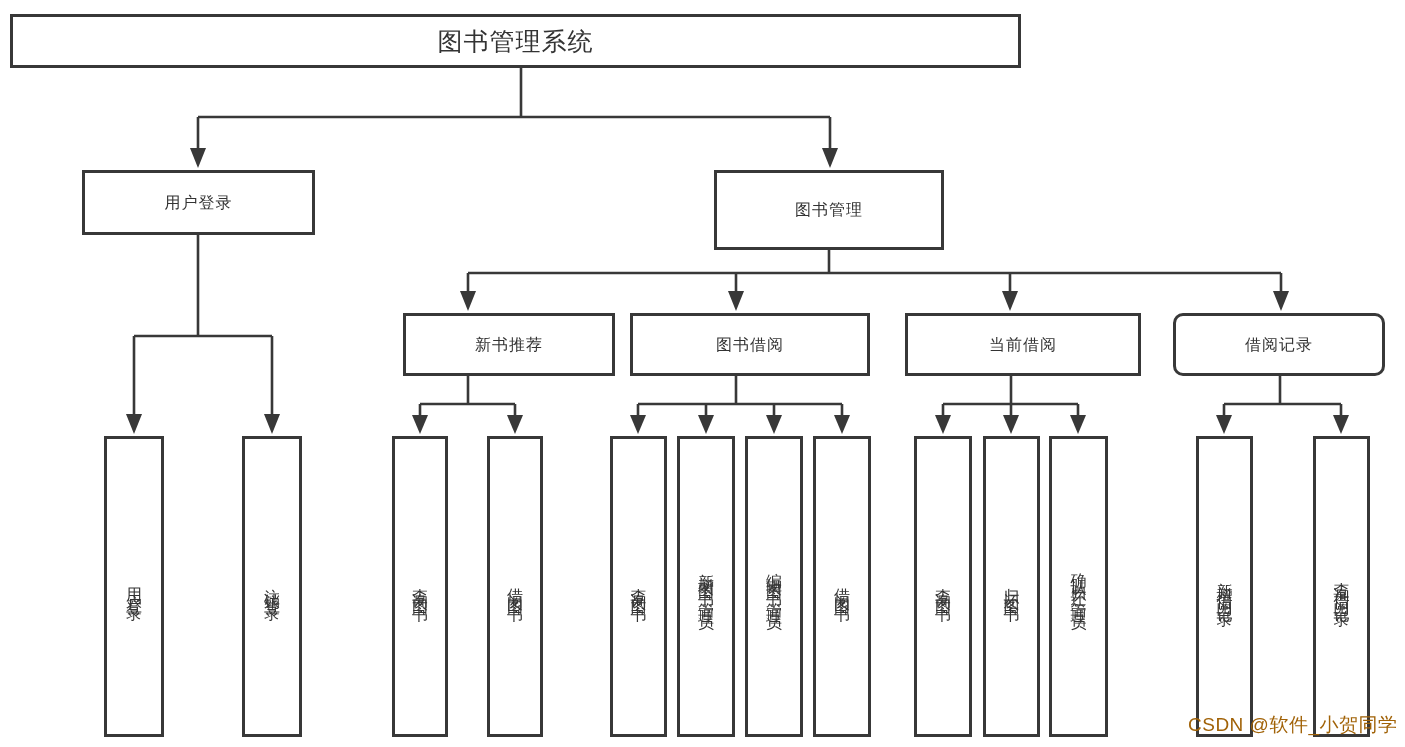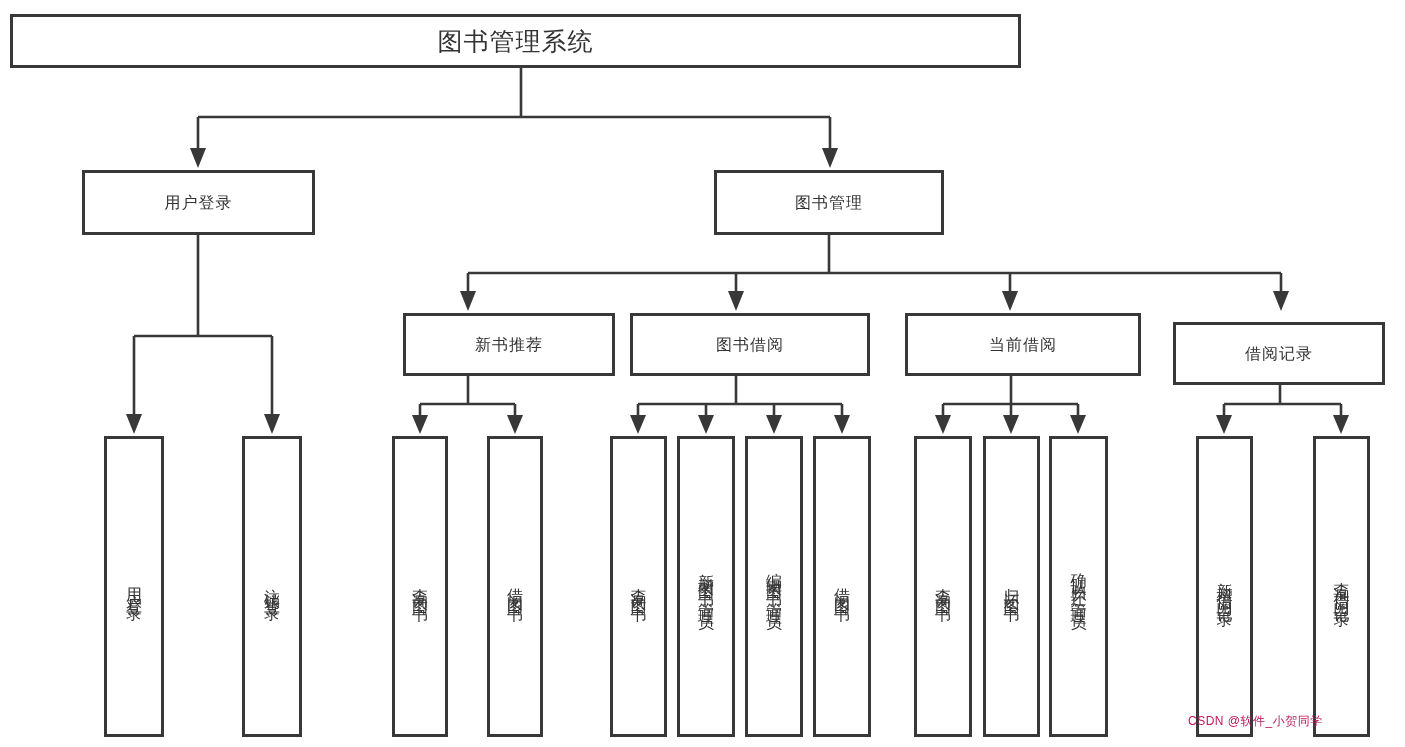--- a/index.html
+++ b/index.html
@@ -57,23 +57,23 @@
   .node.leaf .lbl {
     writing-mode: vertical-rl;
     text-orientation: mixed;
     letter-spacing: 6px;
     white-space: normal;
   }
   .watermark {
     position: absolute;
     left: 1188px;
     top: 714px;
-    font-size: 12px;
+    font-size: 19px;
     line-height: 1.2;
-    color: #be185d;
+    color: #a16207;
     letter-spacing: 0.5px;
     white-space: nowrap;
     z-index: 5;
   }
 </style>
 </head>
 <body>
 
 <div class="canvas">
 
@@ -107,34 +107,34 @@
     <polygon points="1333,415 1349,415 1341,434"></polygon>
   </svg>
 
   <div class="node root" style="left:10px; top:14px; width:1011px; height:54px;text-align:right;">
     <span class="lbl">图书管理系统</span>
   </div>
 
   <div class="node" style="left:82px; top:170px; width:233px; height:65px;">
     <span class="lbl">用户登录</span>
   </div>
-  <div class="node" style="left:714px; top:170px; width:230px; height:65px;">
+  <div class="node" style="left:714px; top:170px; width:230px; height:80px;">
     <span class="lbl">图书管理</span>
   </div>
 
   <div class="node" style="left:362px; top:313px; width:212px; height:63px;margin-left:41px;">
     <span class="lbl">新书推荐</span>
   </div>
   <div class="node" style="left:630px; top:313px; width:240px; height:63px;">
     <span class="lbl">图书借阅</span>
   </div>
   <div class="node" style="left:905px; top:313px; width:236px; height:63px;">
     <span class="lbl">当前借阅</span>
   </div>
-  <div class="node" style="left:1173px; top:322px; width:212px; height:63px;">
+  <div class="node" style="left:1173px; top:313px; width:212px; height:63px;border-radius:10px;">
     <span class="lbl">借阅记录</span>
   </div>
 
   <div class="node leaf" style="left:104px; top:436px; width:60px; height:301px;">
     <span class="lbl">用户登录</span>
   </div>
   <div class="node leaf" style="left:242px; top:436px; width:60px; height:301px;">
     <span class="lbl">注销登录</span>
   </div>
 

